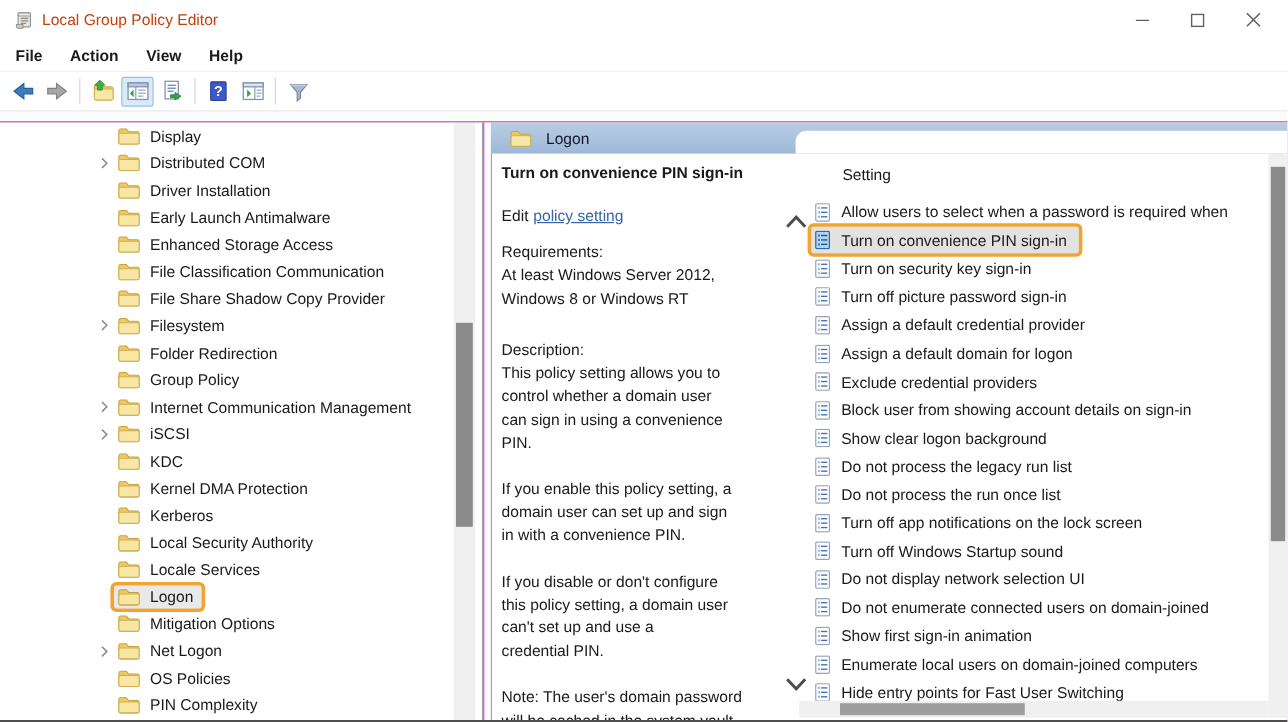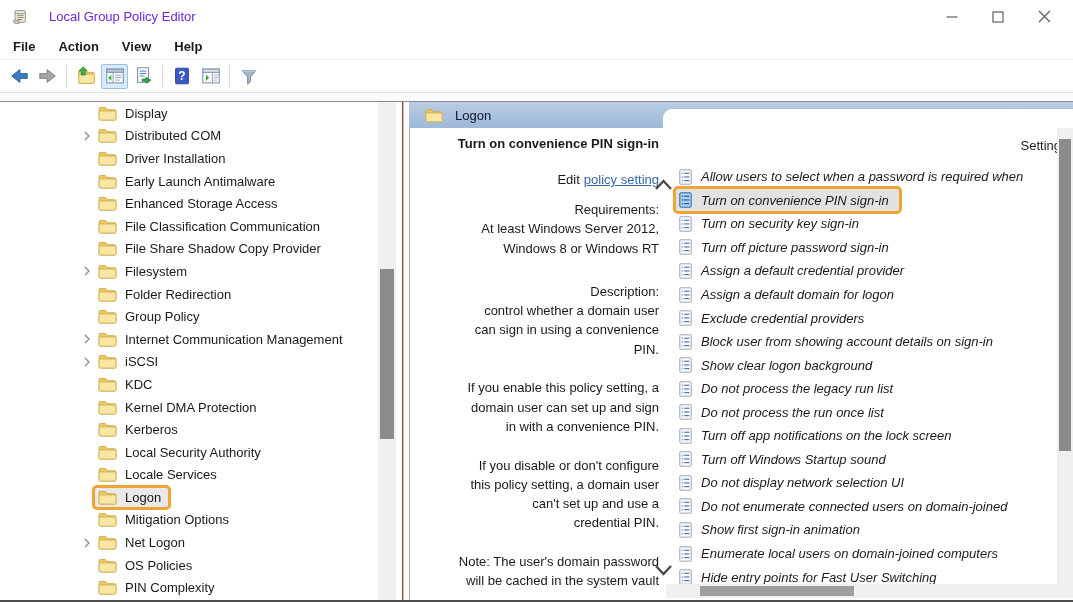--- a/index.html
+++ b/index.html
@@ -3,34 +3,34 @@
 <meta charset="utf-8">
 <style>
   * { box-sizing: border-box; }
   html,body { margin:0; padding:0; }
   body {
     width:1073px; height:602px; overflow:hidden; background:#fff;
     font-family:"Liberation Sans", sans-serif; color:#1a1a1a; position:relative;
   }
   
   .titlebar { height:33px; display:flex; align-items:center; padding-left:11px; background:#fff; position:relative; }
-  .titlebar .app-title { font-size:13px; color:#6d28d9; margin-left:20px; }
+  .titlebar .app-title { font-size:13px; color:#c2410c; margin-left:6px; }
   .win-controls { position:absolute; right:6px; top:0; height:33px; display:flex; }
   .win-btn { width:46px; height:33px; display:flex; align-items:center; justify-content:center; }
   
   .menubar { height:27px; display:flex; align-items:center; padding-left:12px; gap:21px; font-size:13px; border-bottom:1px solid #f1f1f1; }
   .menu-item { padding:2px 1px;font-weight:bold; }
   
   .toolbar { height:33px; display:flex; align-items:center; padding-left:4px; border-bottom:1px solid #e3e3e3; background:#fff; }
   .tb-btn { width:27px; height:25px; display:flex; align-items:center; justify-content:center; border:1px solid transparent; border-radius:2px; margin:0 1px; }
   .tb-btn.active { background:#d9ebf9; border-color:#9ac1e0; }
   .tb-sep { width:1px; height:22px; background:#d8d8d8; margin:0 4px; }
   .toolbar-gap { height:8px; background:#fbfbfb; }
   
-  .workspace { position:relative; height:501px; border-top:1px solid #8a8a8a; border-bottom:2px solid #4f4f4f; overflow:hidden; background:#fca5a5;text-align:right; }
+  .workspace { position:relative; height:501px; border-top:1px solid #8a8a8a; border-bottom:2px solid #4f4f4f; overflow:hidden; background:#f0abfc; }
   
   .tree-pane { position:absolute; left:0; top:0; width:403px; height:100%; border-right:1px solid #5f5f5f; background:#fff; overflow:hidden; }
   .tree-row { height:22.6px; display:flex; align-items:center; padding-left:78px; }
   .chev { width:17px; display:flex; justify-content:center; align-items:center; }
   .row-body { display:flex; align-items:center; padding:2px 7px 2px 3px; border-radius:2px; }
   .row-body.highlighted { background:#e9e9e9; outline:3px solid var(--hl,#f0a434); }
   .folder-ic { width:19px; height:15px; margin-right:8px; flex:none; }
   .tree-label { font-size:13px; white-space:nowrap; }
   .tree-scrollbar { position:absolute; right:6px; top:0; bottom:0; width:18px; background:#f0f0f0; }
   .tree-thumb { position:absolute; left:2px; width:14px; top:167px; height:170px; background:#8b8b8b; }
@@ -49,21 +49,21 @@
   .block-gap { height:24px; }
   
   .pane-chev { position:absolute; width:20px; height:14px; }
   .pane-chev svg { display:block; }
   .chev-up { left:250px; top:76px; }
   .chev-down { left:250px; top:462px; }
   
   .settings { position:absolute; left:260px; top:26px; right:0; bottom:0; overflow:hidden; }
   .col-header { height:37px; padding:10px 12px 0 38px; font-size:13px; color:#1a1a1a; }
   .s-row { height:23.55px; display:flex; align-items:center; padding-left:12px; white-space:nowrap; }
-  .s-inner { display:flex; align-items:center; height:22px; padding:0 10px 0 3px; border-radius:2px;font-style:italic; }
+  .s-inner { display:flex; align-items:center; height:22px; padding:0 10px 0 3px; border-radius:2px; }
   .s-inner.selected { background:#e2e2e2; outline:3px solid var(--hl,#f0a434); }
   .pol-ic { width:13px; height:16px; margin-right:9px; flex:none; }
   .s-label { font-size:13px; }
   .pg { fill:#fdfdfd; stroke:#98a3b8; stroke-width:1; }
   .ln { fill:#3f6fae; } .dt { fill:#9db6d8; }
   .selected .pg { fill:#aed2f0; stroke:#2f66a8; } .selected .ln { fill:#1d4e8f; } .selected .dt { fill:#4a7cb8; }
   .v-scroll { position:absolute; right:0; top:0; bottom:2px; width:16px; background:#f0f0f0; }
   .v-thumb { position:absolute; left:2px; width:12px; top:11px; height:312px; background:#8b8b8b; }
   .h-scroll { position:absolute; left:2px; right:16px; bottom:2px; height:14px; background:#f0f0f0; }
   .h-thumb { position:absolute; left:34px; width:154px; top:2px; height:10px; background:#9e9e9e; }
@@ -585,20 +585,21 @@
       <div>
 
       <div class="txt-line">Requirements:</div>
           <div class="txt-line">At least Windows Server 2012,</div>
           <div class="txt-line">Windows 8 or Windows RT</div>
         </div>
       <div class="block-gap"></div>
       <div>
 
       <div class="txt-line">Description:</div>
+          <div class="txt-line">This policy setting allows you to</div>
           <div class="txt-line">control whether a domain user</div>
           <div class="txt-line">can sign in using a convenience</div>
           <div class="txt-line">PIN.</div>
           <div class="txt-line"></div>
           <div class="txt-line">If you enable this policy setting, a</div>
           <div class="txt-line">domain user can set up and sign</div>
           <div class="txt-line">in with a convenience PIN.</div>
           <div class="txt-line"></div>
           <div class="txt-line">If you disable or don't configure</div>
           <div class="txt-line">this policy setting, a domain user</div>

